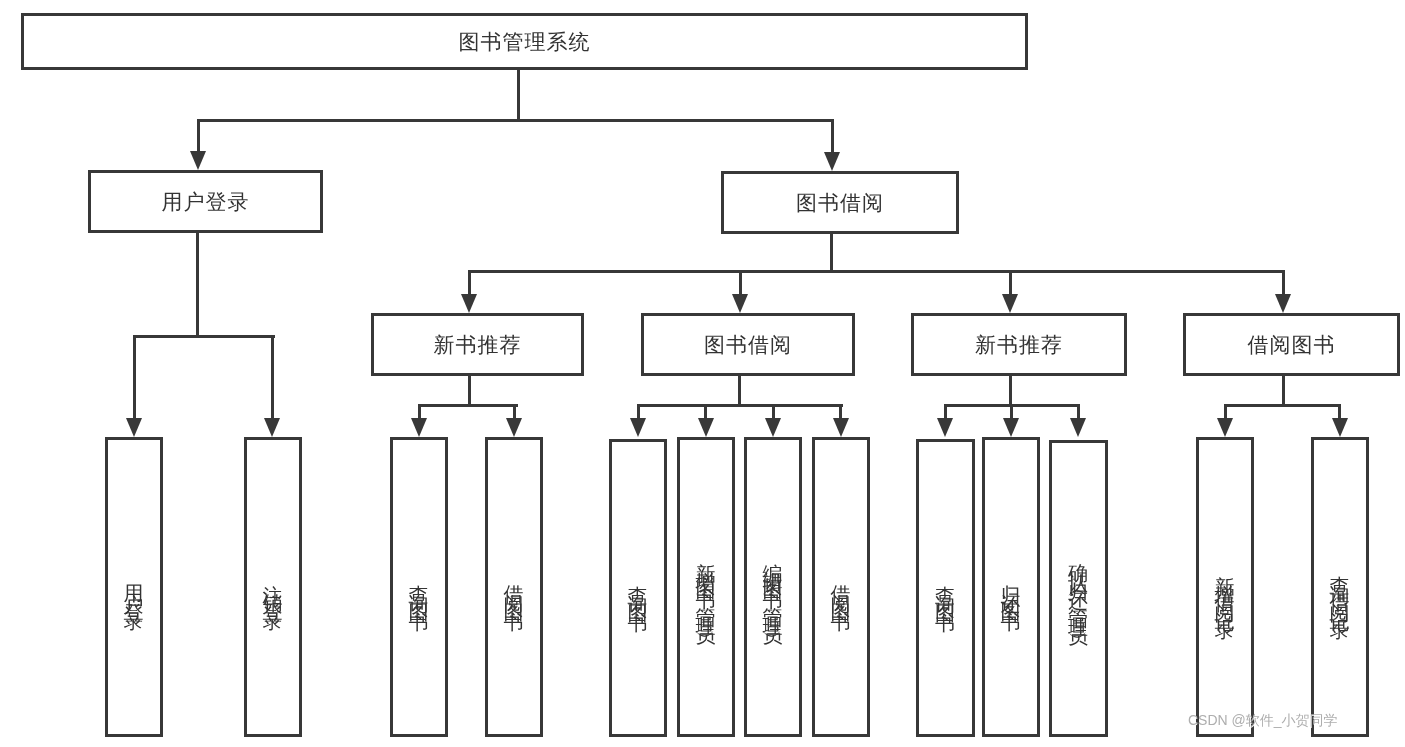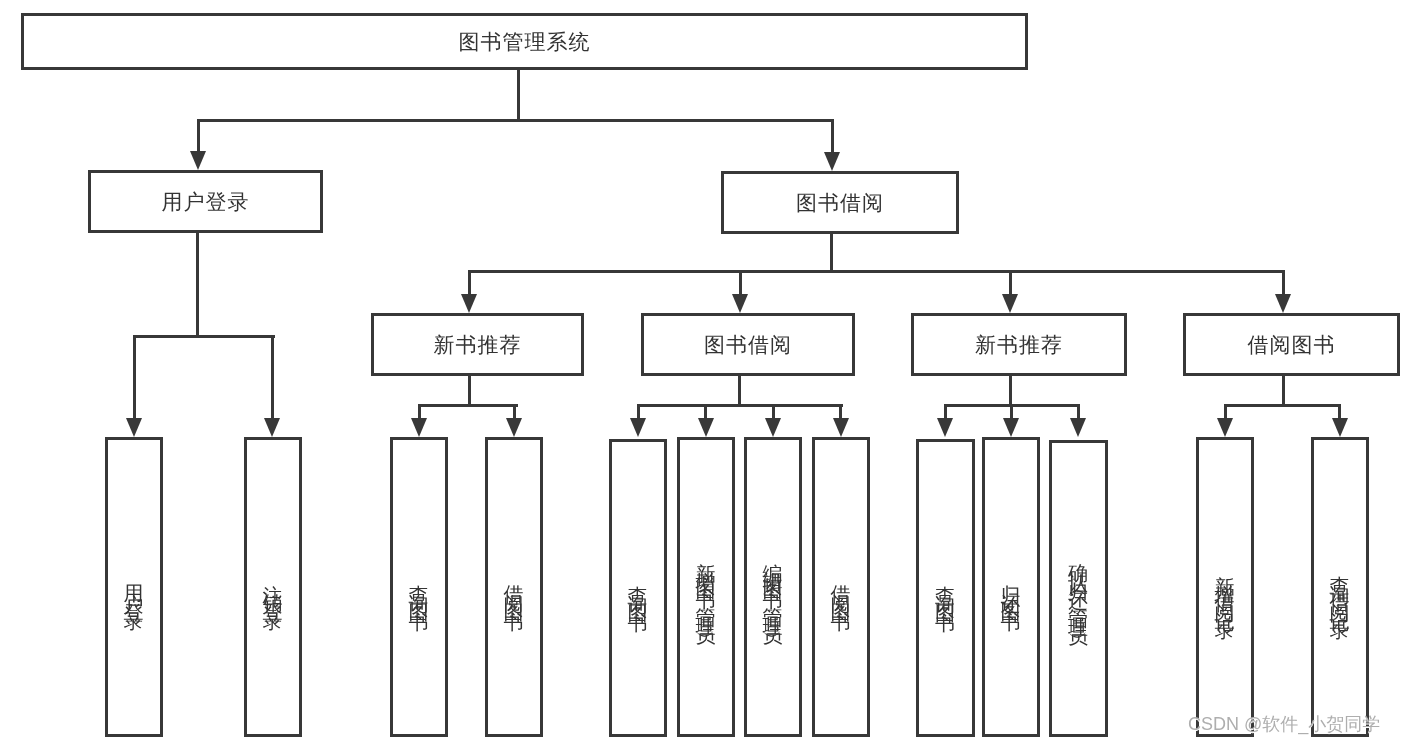--- a/index.html
+++ b/index.html
@@ -19,21 +19,21 @@
   }
   .vline{position:absolute;width:3px;background:#383838;}
   .hline{position:absolute;height:3px;background:#383838;}
   .ah{
     position:absolute;width:0;height:0;
     border-left:8px solid transparent;border-right:8px solid transparent;
     border-top:19px solid #383838;
   }
   #watermark{
     position:absolute;left:1188px;top:712px;z-index:5;
-    font-size:18px;color:#aeaeae;white-space:nowrap;
+    font-size:14px;color:#aeaeae;white-space:nowrap;
     text-shadow:0 1px 0 #ffffff;
   }
 </style>
 </head>
 <body>
 
 <div id="stage">
 
   <div class="box h" style="left:13px;top:13px;width:1007px;height:57px">图书管理系统</div>
 

